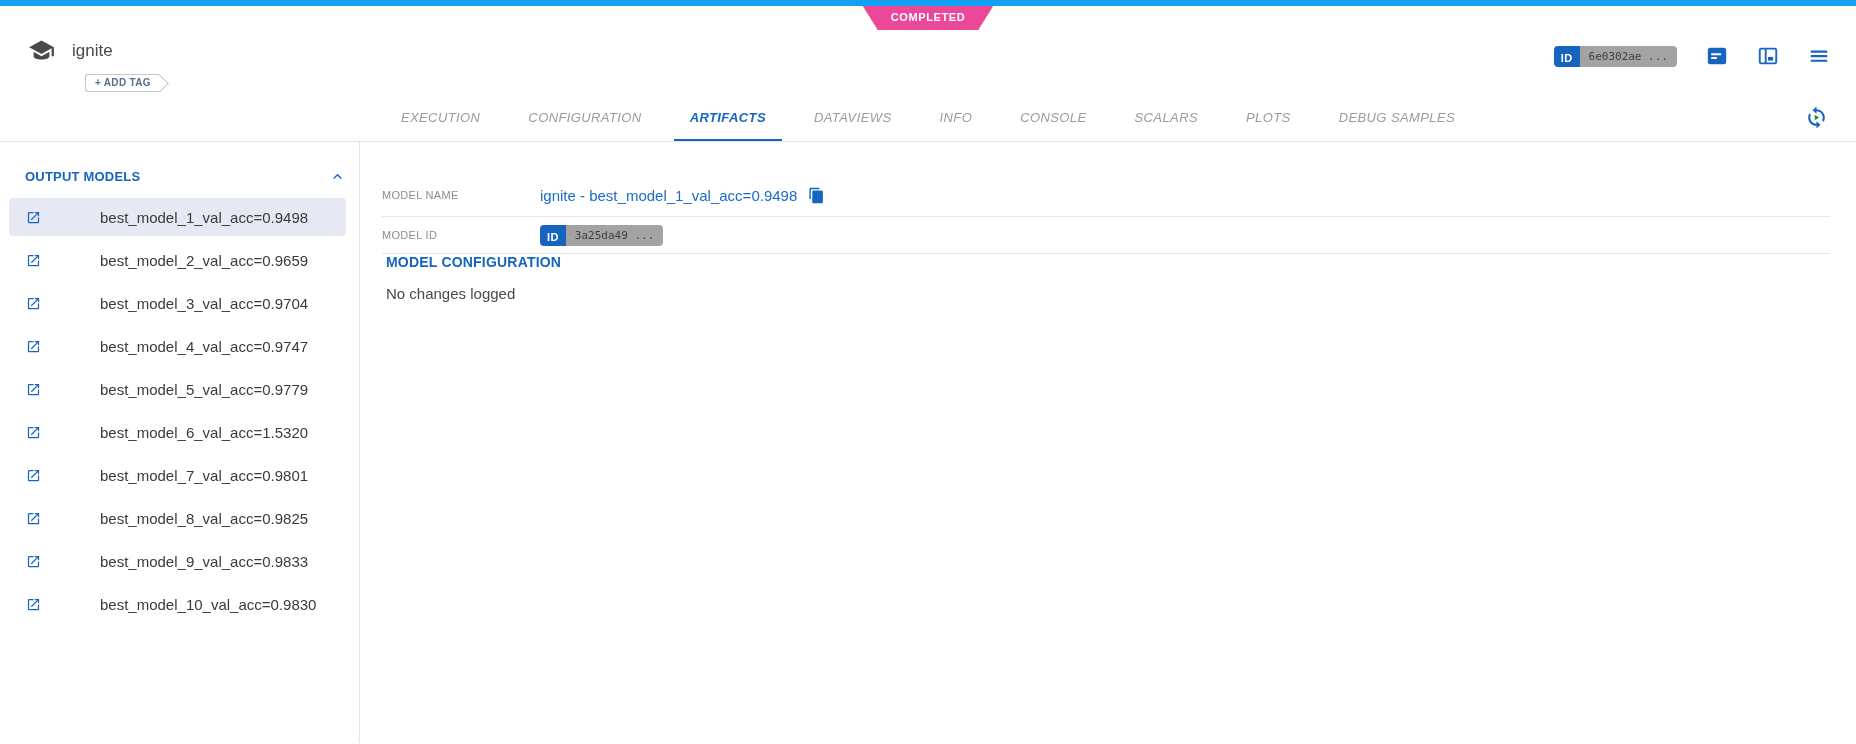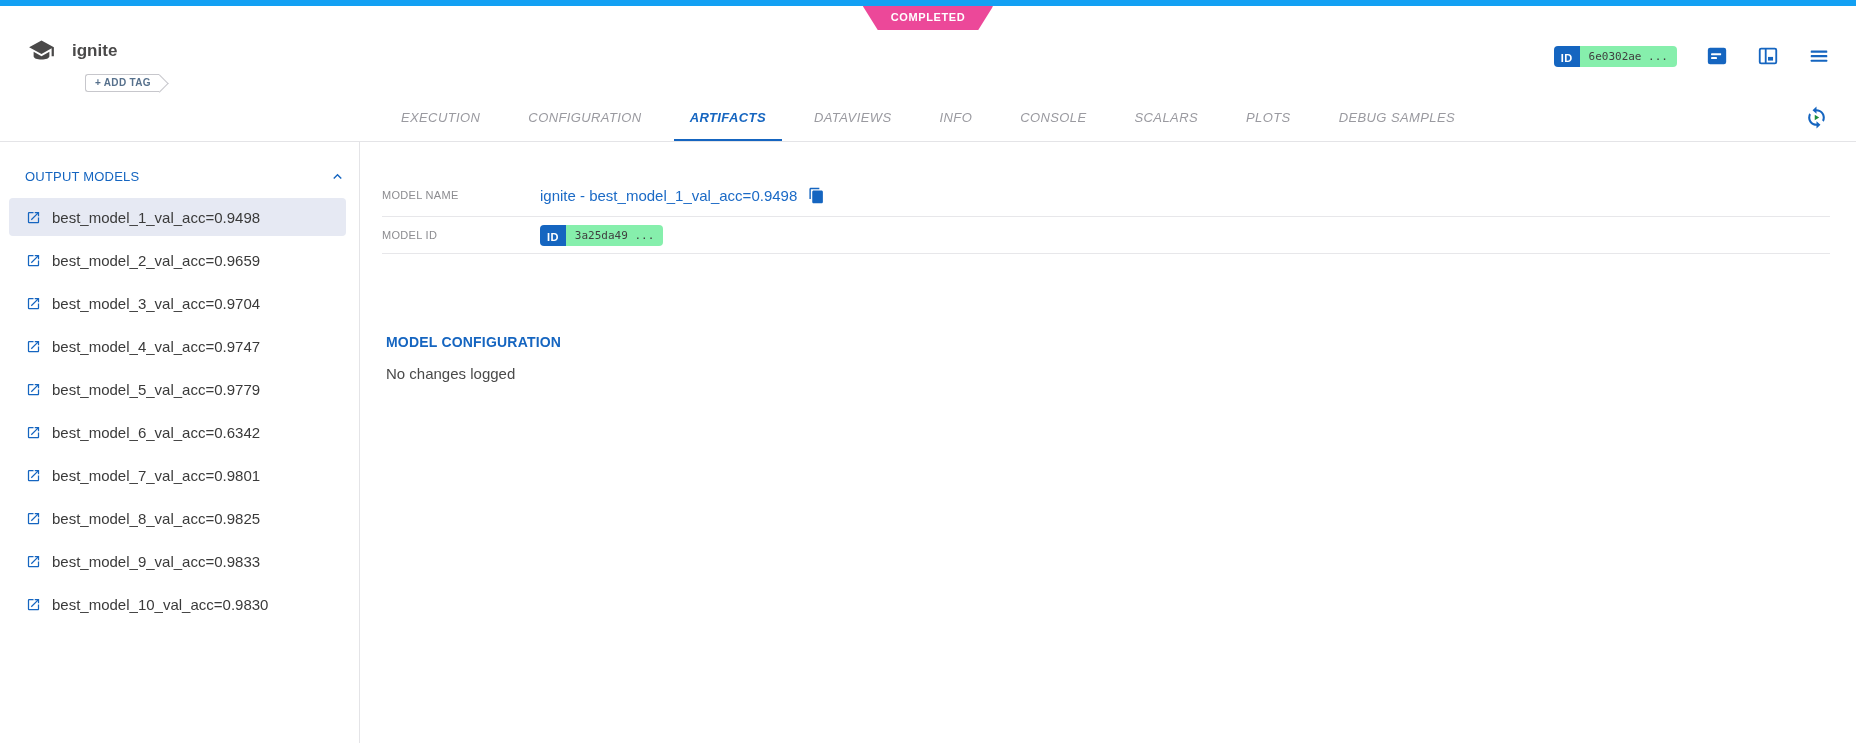--- a/index.html
+++ b/index.html
@@ -17,42 +17,42 @@
     background:#ec4899; color:#fff; font-size:11px; font-weight:bold;
     letter-spacing:.6px; height:24px; line-height:23px; padding:0 28px;
     clip-path:polygon(0 0,100% 0,calc(100% - 15px) 100%,15px 100%);
   }
 
   
   .header { position:relative; height:136px; border-bottom:1px solid #e4e4e7; }
   .brand { position:absolute; top:31px; left:28px; display:flex; align-items:center; gap:17px; }
   .logo { width:27px; height:27px; color:#4a4949; }
   .logo svg { width:100%; height:100%; fill:currentColor; }
-  .title { font-size:17px; color:#4a4949; font-weight:700; }
+  .title { font-size:17px; color:#4a4949; font-weight:400; }
 
   .add-tag {
     position:absolute; top:68px; left:85px; height:18px; line-height:16px;
     padding:0 8px 0 9px; border:1px solid #c7c7cc; border-right:none;
     border-radius:3px 0 0 3px; font-size:10px; font-weight:bold;
     color:#56708c; letter-spacing:.3px; cursor:pointer; background:transparent;
   }
   .add-tag::after {
     content:""; position:absolute; right:-7px; top:2.4px; width:12px; height:12px;
     border-top:1px solid #c7c7cc; border-right:1px solid #c7c7cc;
     transform:rotate(45deg);
   }
 
   .header-right { position:absolute; top:39px; right:26px; display:flex; align-items:center; }
   .id-chip { display:flex; align-items:stretch; height:21px; font-size:11px; }
   .id-chip .badge {
     background:#1565c0; color:#fff; font-weight:bold; padding:2px 7px;
     border-radius:4px 0 0 4px; line-height:21px; letter-spacing:.4px;
   }
   .id-chip .value {
-    background:#86efac; color:#3f3f3f; font-family:"DejaVu Sans Mono", monospace;
+    background:#a3a3a3; color:#3f3f3f; font-family:"DejaVu Sans Mono", monospace;
     padding:0 9px; border-radius:0 4px 4px 0; line-height:21px;
   }
   .hicon { width:22px; height:22px; margin-left:29px; color:#1565c0; cursor:pointer; }
   .hicon svg { width:100%; height:100%; }
   .header-right .id-chip { margin-left:0; }
 
   
   .tabbar {
     position:absolute; left:0; right:0; bottom:0;
     display:flex; justify-content:center; gap:16px;
@@ -62,47 +62,47 @@
     letter-spacing:.4px; color:#9a9aa0; font-weight:500; cursor:pointer; white-space:nowrap;font-style:italic;
   }
   .tab.active { color:#1565c0; font-weight:bold; box-shadow:inset 0 -2px 0 #1565c0; }
   .refresh { position:absolute; right:27px; bottom:11px; width:25px; height:25px; cursor:pointer; }
   .refresh svg { width:100%; height:100%; }
 
   
   .main { display:flex; height:601px; }
   .sidebar { width:360px; border-right:1px solid #e4e4e7; padding-top:26px; flex:none; }
   .sb-head { display:flex; align-items:center; justify-content:space-between; padding:0 13px 0 25px; }
-  .sb-title { font-size:13px; font-weight:normal; color:#1565c0; letter-spacing:.2px; }
+  .sb-title { font-size:13px; font-weight:bold; color:#1565c0; letter-spacing:.2px; }
   .chevron { width:17px; height:17px; color:#1565c0; cursor:pointer; }
   .chevron svg { width:100%; height:100%; fill:currentColor; }
 
   .model-list { margin-top:13px; }
   .model-item {
     display:flex; align-items:center; height:38px; margin:5px 13px 0 9px;
-    border-radius:4px; padding-left:17px; cursor:pointer;
+    border-radius:4px; padding-left:17px; cursor:pointer;gap:48px;
   }
   .model-item:first-child { margin-top:0; }
   .model-item.selected { background:#e6e9f3; }
   .ext-icon { width:15px; height:15px; color:#1565c0; flex:none; }
   .ext-icon svg { width:100%; height:100%; fill:currentColor; }
   .model-label { margin-left:11px; font-size:15px; color:#3a3a3a; white-space:nowrap; }
 
   
   .content { flex:1; padding:0 26px 0 22px; }
   .detail-row { display:flex; align-items:center; border-bottom:1px solid #e7e7ea; }
   .row-name { margin-top:32px; height:43px; }
   .row-id { height:37px; }
   .detail-label { width:158px; font-size:11px; color:#8c8c90; letter-spacing:.3px; flex:none; }
   .name-value { display:flex; align-items:center; }
   .model-link { color:#1b6ac6; font-size:15px; text-decoration:none; cursor:pointer; }
   .copy-icon { width:17px; height:17px; margin-left:11px; color:#1565c0; cursor:pointer; }
   .copy-icon svg { width:100%; height:100%; fill:currentColor; }
 
-  .config-section { margin-top:80px; padding-left:4px; }
+  .config-section { padding-left:4px; }
   .config-title { font-size:14px; font-weight:bold; color:#1565c0; letter-spacing:.2px; }
   .config-empty { margin-top:15px; font-size:15px; color:#4a4a4a; }
 </style>
 </head>
 <body>
 
 <div class="top-strip"></div>
 <div class="ribbon">COMPLETED</div>
 
 <div class="header">
@@ -231,21 +231,21 @@
           </span>
           <span class="model-label">best_model_5_val_acc=0.9779</span>
         </div>
 
         <div class="model-item">
           <span class="ext-icon">
             <svg viewBox="0 0 24 24">
               <path d="M19 19H5V5h7V3H5a2 2 0 0 0-2 2v14a2 2 0 0 0 2 2h14c1.1 0 2-.9 2-2v-7h-2v7zM14 3v2h3.59l-9.83 9.83 1.41 1.41L19 6.41V10h2V3h-7z"></path>
             </svg>
           </span>
-          <span class="model-label">best_model_6_val_acc=0.6342</span>
+          <span class="model-label">best_model_6_val_acc=1.5320</span>
         </div>
 
         <div class="model-item">
           <span class="ext-icon">
             <svg viewBox="0 0 24 24">
               <path d="M19 19H5V5h7V3H5a2 2 0 0 0-2 2v14a2 2 0 0 0 2 2h14c1.1 0 2-.9 2-2v-7h-2v7zM14 3v2h3.59l-9.83 9.83 1.41 1.41L19 6.41V10h2V3h-7z"></path>
             </svg>
           </span>
           <span class="model-label">best_model_7_val_acc=0.9801</span>
         </div>

